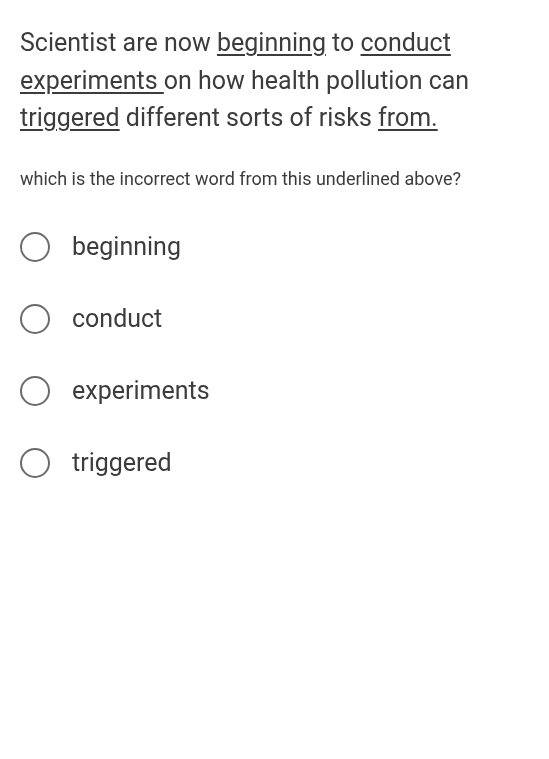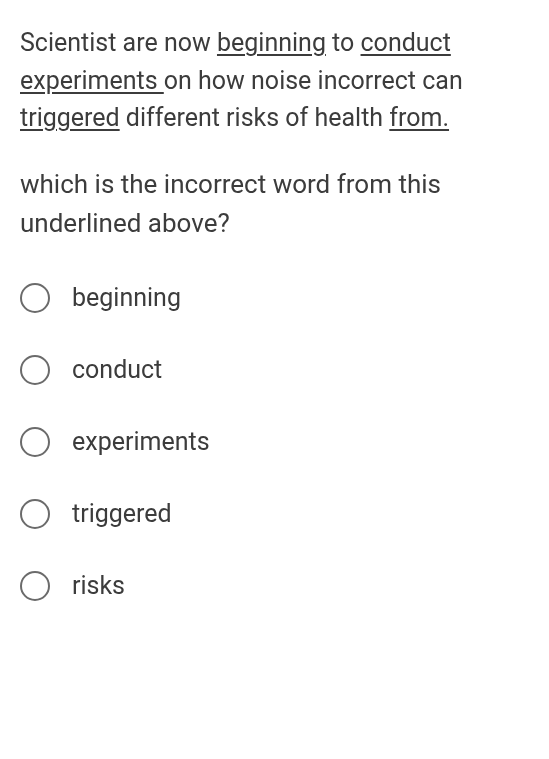--- a/index.html
+++ b/index.html
@@ -20,21 +20,21 @@
       line-height: 1.5;
       color: #3c3c3c;
       margin-bottom: 28px;
     }
     .underlined {
       text-decoration: underline;
       text-decoration-thickness: 1.5px;
       text-underline-offset: 3px;
     }
     .question-prompt {
-      font-size: 26px;
+      font-size: 18px;
       line-height: 1.5;
       color: #3c3c3c;
       margin-bottom: 40px;
     }
     .options {
       display: flex;
       flex-direction: column;
       gap: 42px;
     }
     .option {
@@ -51,38 +51,34 @@
       flex-shrink: 0;
     }
     .option-label {
       font-size: 25px;
       color: #3c3c3c;
     }
   </style>
 </head>
 <body>
 
-<div class="question-sentence"><span>Scientist are now </span><span class="underlined">beginning</span><span> to </span><span class="underlined">conduct</span><span> </span><span class="underlined">experiments </span><span>on how noise incorrect can </span><span class="underlined">triggered</span><span> different risks of health </span><span class="underlined">from.</span></div>
+<div class="question-sentence"><span>Scientist are now </span><span class="underlined">beginning</span><span> to </span><span class="underlined">conduct</span><span> </span><span class="underlined">experiments </span><span>on how health pollution can </span><span class="underlined">triggered</span><span> different sorts of risks </span><span class="underlined">from.</span></div>
 
 <div class="question-prompt">which is the incorrect word from this underlined above?</div>
 
 <div class="options">
   <div class="option">
     <div class="radio-circle"></div>
     <span class="option-label">beginning</span>
   </div>
   <div class="option">
     <div class="radio-circle"></div>
     <span class="option-label">conduct</span>
   </div>
   <div class="option">
     <div class="radio-circle"></div>
     <span class="option-label">experiments</span>
   </div>
   <div class="option">
     <div class="radio-circle"></div>
     <span class="option-label">triggered</span>
   </div>
-  <div class="option">
-    <div class="radio-circle"></div>
-    <span class="option-label">risks</span>
-  </div>
 </div>
 
 </body></html>

